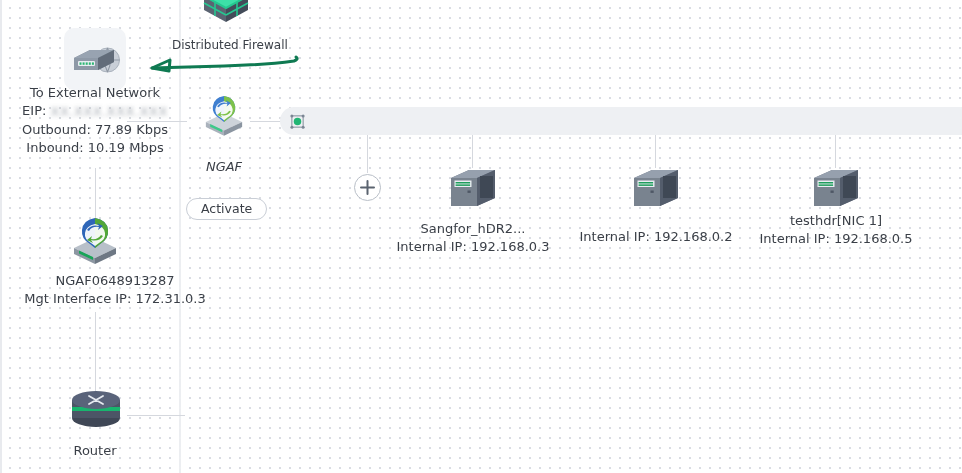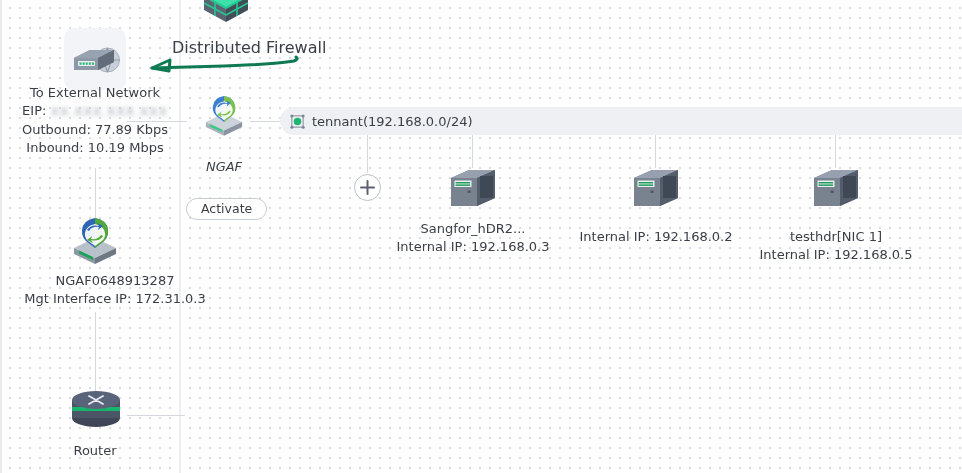--- a/index.html
+++ b/index.html
@@ -121,21 +121,21 @@
     border-radius: 50%;
     border: 1px solid #b9bfc8;
     background: #ffffff;
     cursor: pointer;
     padding: 0;
   }
 
   
   .annot-text {
     position: absolute;
-    font-size: 16px;
+    font-size: 12px;
     color: #3a3f47;
     white-space: nowrap;
   }
 
   .icon-abs { position: absolute; }
 </style>
 </head>
 <body>
 
 <div id="canvas">
@@ -240,21 +240,20 @@
 
   <div class="tenant-bar" style="left:278px; top:107px; width:684px;">
     <svg class="tenant-ico" viewBox="0 0 16 16">
       <rect x="2" y="2" width="12" height="12" fill="none" stroke="#7b8694" stroke-width="1"></rect>
       <circle cx="8" cy="8" r="4" fill="#21b573"></circle>
       <circle cx="2" cy="2" r="1.6" fill="#7b8694"></circle>
       <circle cx="14" cy="2" r="1.6" fill="#7b8694"></circle>
       <circle cx="2" cy="14" r="1.6" fill="#7b8694"></circle>
       <circle cx="14" cy="14" r="1.6" fill="#7b8694"></circle>
     </svg>
-    <span class="tenant-text">tennant(192.168.0.0/24)</span>
   </div>
 
   <div class="vline" style="left:365px; top:135px; height:38px;"></div>
   <div class="vline" style="left:470px; top:135px; height:33px;"></div>
   <div class="vline" style="left:653px; top:135px; height:33px;"></div>
   <div class="vline" style="left:833px; top:135px; height:33px;"></div>
 
   <button class="add-btn" style="left:352px; top:174px;">
     <svg width="25" height="25" viewBox="0 0 25 25">
       <path d="M12.5 6 V19 M6 12.5 H19" stroke="#5a636f" stroke-width="2" stroke-linecap="round"></path>
@@ -296,18 +295,18 @@
     <path d="M4 12 L22 4 L48 4 L48 32 L30 40 L4 40 Z" fill="#6c7686"></path>
     <path d="M4 12 L22 4 L48 4 L30 12 Z" fill="#96a0ae"></path>
     <path d="M30 12 L48 4 L48 32 L30 40 Z" fill="#545d6c"></path>
     <path d="M4 12 L30 12 L30 40 L4 40 Z" fill="#79838f"></path>
     <rect x="7.5" y="14.5" width="17" height="6.5" fill="#e9edf2"></rect>
     <rect x="8.6" y="16" width="14.5" height="1.5" fill="#1f9e5c"></rect>
     <rect x="8.6" y="18.4" width="14.5" height="1.5" fill="#1f9e5c"></rect>
     <rect x="20.5" y="24.5" width="3.2" height="2.4" fill="#4e5765"></rect>
     <rect x="33" y="10" width="13" height="22" fill="#3f4855"></rect>
   </svg>
-  <div class="node-label" style="left:749px; top:228px; width:170px;">
+  <div class="node-label" style="left:749px; top:212px; width:170px;">
     <span class="ln">testhdr[NIC 1]</span>
     <span class="ln">Internal IP: 192.168.0.5</span>
   </div>
 
 </div>
 
 </body></html>

